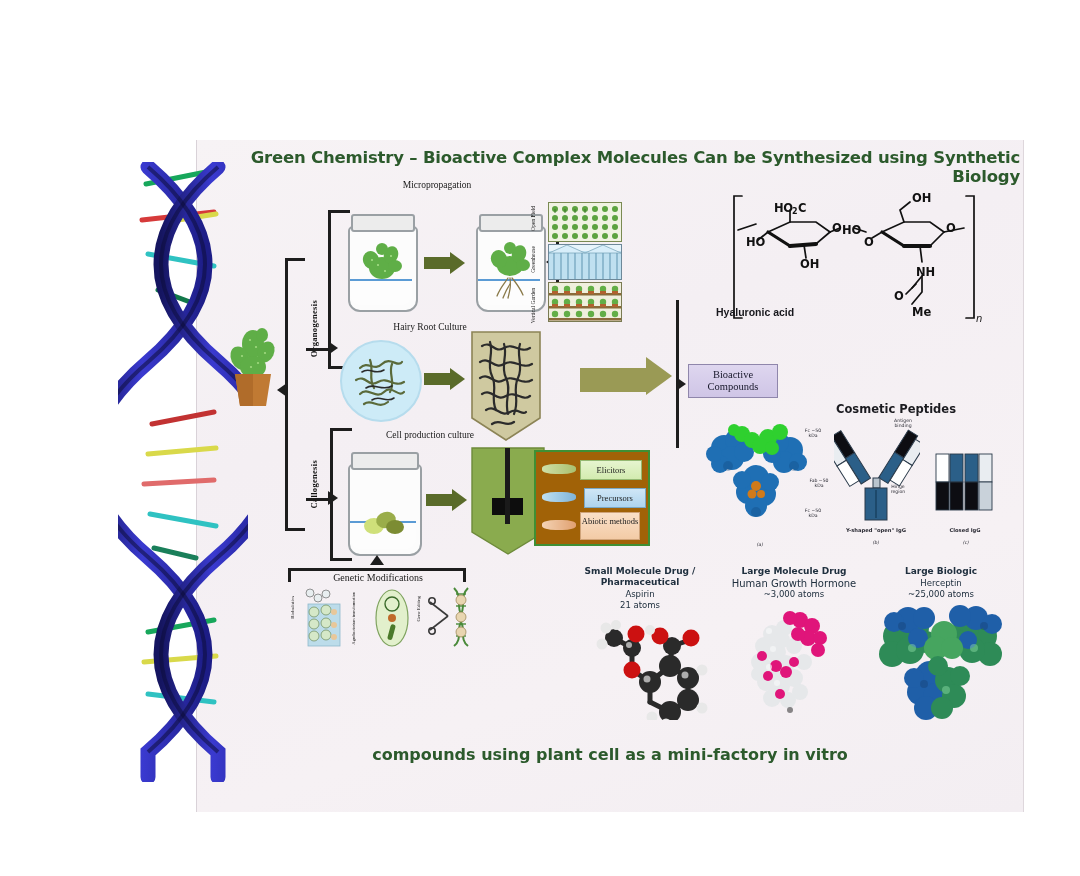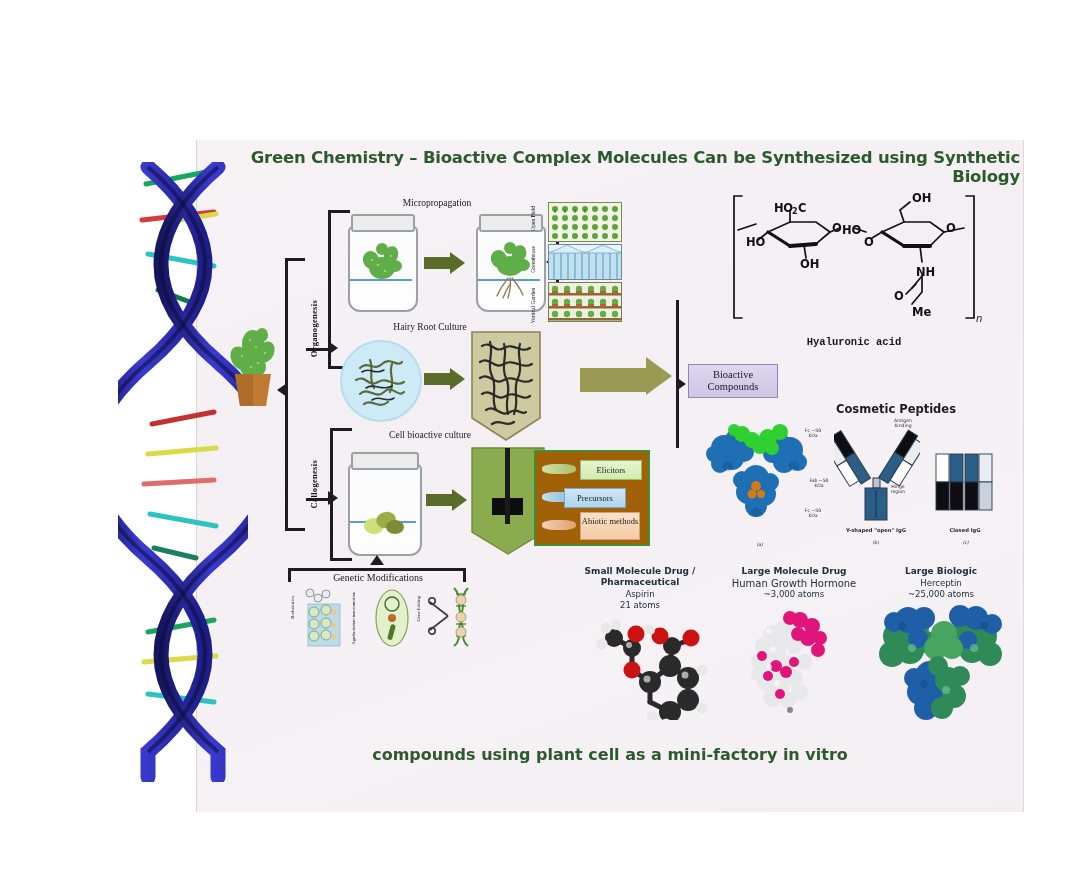--- a/index.html
+++ b/index.html
@@ -76,22 +76,22 @@
   
   .bcbox{position:absolute;background:linear-gradient(180deg,#ded6ef,#cfc5e6);
          border:1px solid #8f86ab;text-align:center;
          font-family:"Liberation Serif",serif;color:#17172a;line-height:1.18;}
 
   
   .gmbox{position:absolute;}
 
   
   .ha{position:absolute;left:716px;top:188px;width:276px;height:150px;}
-  .halab{position:absolute;left:716px;top:336px;width:276px;text-align:center;
-         font-family:Liberation Mono, monospace;font-weight:bold;font-size:10.5px;color:#17171c;}
+  .halab{position:absolute;left:716px;top:306px;width:276px;text-align:left;
+         font-family:Liberation Sans, sans-serif;font-weight:bold;font-size:10.5px;color:#17171c;}
 
   .cosm{position:absolute;left:806px;top:402px;width:180px;text-align:center;
         font-family:"DejaVu Sans",sans-serif;font-weight:bold;font-size:11.5px;color:#1b1b20;}
   .tiny{position:absolute;font-family:"DejaVu Sans",sans-serif;font-size:4.6px;
         color:#2a2a33;line-height:1.15;text-align:center;}
 </style>
 </head>
 <body>
 
 <div id="stage">
@@ -167,21 +167,21 @@
   <div class="hline" style="left:306px;top:348px;width:24px;"></div>
   <div class="tri" style="left:328px;top:341px;"></div>
 
   <div class="vlbl" style="left:310px;top:460px;font-size:8.5px;letter-spacing:0.3px;">Callogenesis</div>
   <div class="vline" style="left:330px;top:428px;height:132px;"></div>
   <div class="hline" style="left:330px;top:428px;width:22px;"></div>
   <div class="hline" style="left:330px;top:558px;width:22px;"></div>
   <div class="hline" style="left:306px;top:498px;width:26px;"></div>
   <div class="tri" style="left:328px;top:491px;"></div>
 
-  <div class="lbl" style="left:352px;top:198px;width:170px;font-size:9.5px;">Micropropagation</div>
+  <div class="lbl" style="left:352px;top:180px;width:170px;font-size:9.5px;">Micropropagation</div>
 
   <div class="jar" style="left:348px;top:214px;width:66px;height:94px;">
     <div class="body"></div>
       <div class="lid"></div>
       <div class="medium"></div>
     <svg style="position:absolute;left:10px;top:26px;" width="48" height="50" viewBox="0 0 48 50">
       <g fill="#5fae47">
         <ellipse cx="24" cy="28" rx="13" ry="11"></ellipse>
         <ellipse cx="13" cy="20" rx="8" ry="9" transform="rotate(-20 13 20)"></ellipse>
         <ellipse cx="33" cy="15" rx="7" ry="9" transform="rotate(20 33 15)"></ellipse>
@@ -373,21 +373,21 @@
         <path d="M12,64 C22,58 26,72 36,66 C46,60 52,72 60,66"></path>
         <path d="M16,80 C26,74 30,88 40,82 C48,77 52,86 56,82"></path>
         <path d="M22,94 C30,88 36,98 44,92"></path>
         <path d="M20,12 C24,24 16,34 22,46 C28,58 20,68 26,80"></path>
         <path d="M50,14 C46,26 54,36 48,48 C42,60 50,70 44,84"></path>
         <path d="M34,14 C38,26 30,36 36,48 C42,60 34,70 38,84"></path>
       </g>
     </svg>
   </div>
 
-  <div class="lbl" style="left:372px;top:430px;width:116px;font-size:9.5px;">Cell bioactive culture</div>
+  <div class="lbl" style="left:372px;top:430px;width:116px;font-size:9.5px;">Cell production culture</div>
 
   <div class="jar" style="left:348px;top:452px;width:70px;height:100px;">
     <div class="body"></div>
       <div class="lid"></div>
       <div class="medium"></div>
     <svg style="position:absolute;left:14px;top:56px;" width="44" height="28" viewBox="0 0 44 28">
       <ellipse cx="12" cy="18" rx="10" ry="8" fill="#cfe07a"></ellipse>
       <ellipse cx="24" cy="12" rx="10" ry="8" fill="#9aad4a" transform="rotate(-15 24 12)"></ellipse>
       <ellipse cx="33" cy="19" rx="9" ry="7" fill="#7c8c33"></ellipse>
     </svg>
@@ -405,21 +405,21 @@
       <rect x="22" y="52" width="31" height="17" fill="#0d0d0d"></rect>
       <rect x="35" y="52" width="5" height="26" fill="#1a1a1a"></rect>
     </svg>
   </div>
 
   <div class="elbox" style="left:534px;top:450px;width:112px;height:92px;">
     <div class="wave" style="left:6px;top:12px;width:34px;height:10px;background:linear-gradient(90deg,#cfe0a8,#aac06e);"></div>
     <div class="chip g" style="left:44px;top:8px;width:60px;height:18px;font-size:8.5px;line-height:18px;">Elicitors</div>
 
     <div class="wave" style="left:6px;top:40px;width:34px;height:10px;background:linear-gradient(90deg,#bfe0f2,#7fb4d8);"></div>
-    <div class="chip b" style="left:28px;top:36px;width:60px;height:18px;font-size:8.5px;line-height:18px;">Precursors</div>
+    <div class="chip b" style="left:48px;top:36px;width:60px;height:18px;font-size:8.5px;line-height:18px;">Precursors</div>
 
     <div class="wave" style="left:6px;top:68px;width:34px;height:10px;background:linear-gradient(90deg,#f4d3b4,#e0a070);"></div>
     <div class="chip o" style="left:44px;top:60px;width:60px;height:28px;font-size:8.5px;padding-top:3px;box-sizing:border-box;">Abiotic methods</div>
   </div>
 
   <div class="arrow bigarrow">
     <div class="ar-body" style="left:580px;top:368px;width:66px;height:24px;background:#9a9a55;"></div>
     <div class="ar-head" style="left:646px;top:357px;"></div>
   </div>
 

